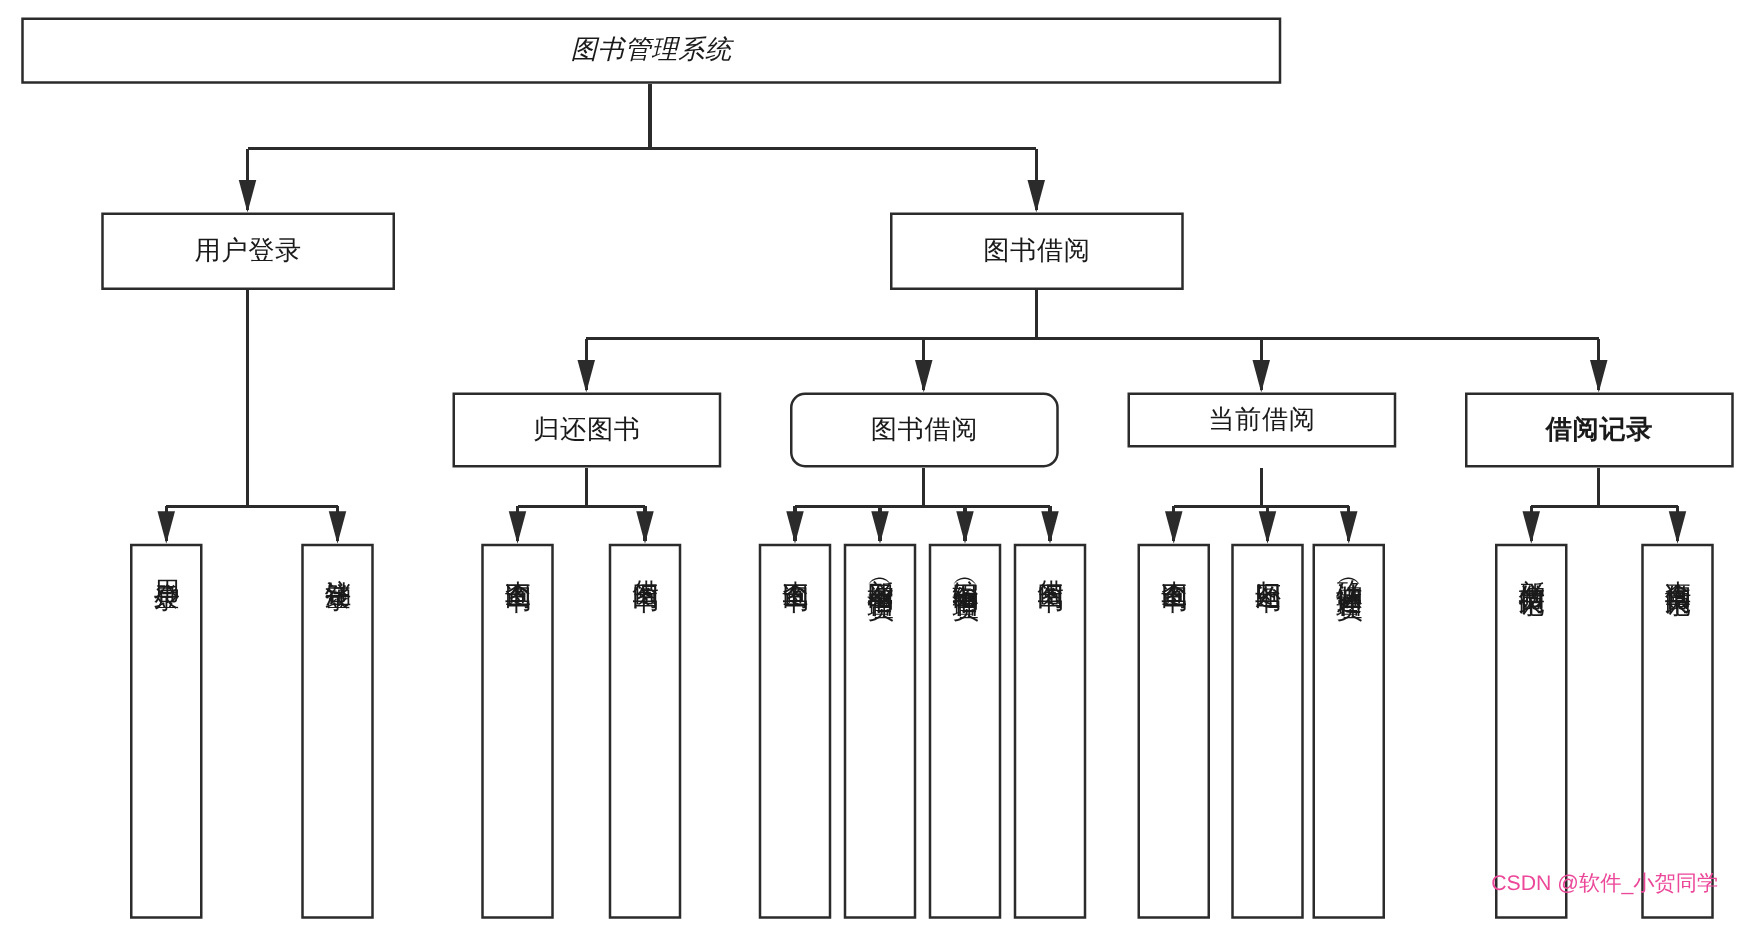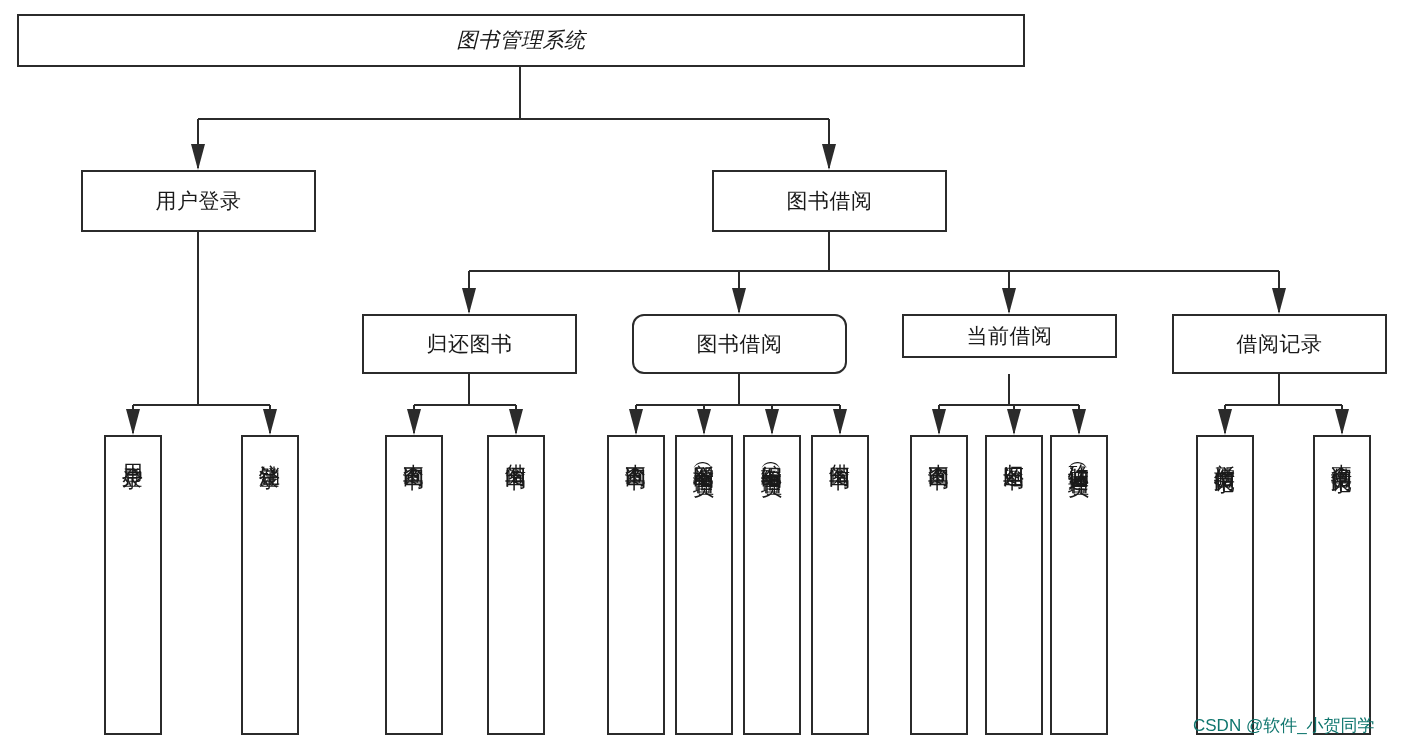--- a/index.html
+++ b/index.html
@@ -135,21 +135,21 @@
       </div>
       <div class="node horizontal" style="left: 362px; top: 314px; width: 215px; height: 60px; border-color: rgb(43, 43, 43);">
         <span class="node-label">归还图书</span>
       </div>
       <div class="node horizontal" style="left: 632px; top: 314px; width: 215px; height: 60px; border-color: rgb(43, 43, 43); border-radius: 12px;">
         <span class="node-label">图书借阅</span>
       </div>
       <div class="node horizontal" style="left: 902px; top: 314px; width: 215px; height: 44px; border-color: rgb(43, 43, 43);">
         <span class="node-label">当前借阅</span>
       </div>
-      <div class="node horizontal" style="left: 1172px; top: 314px; width: 215px; height: 60px; border-color: rgb(43, 43, 43);">
+      <div class="node horizontal" style="left: 1172px; top: 314px; width: 215px; height: 60px; border-color: rgb(43, 43, 43); font-weight: bold;">
         <span class="node-label">借阅记录</span>
       </div>
       <div class="node vertical" style="left: 104px; top: 435px; width: 58px; height: 300px; border-color: rgb(43, 43, 43);">
         <span class="node-label">用户登录</span>
       </div>
       <div class="node vertical" style="left: 241px; top: 435px; width: 58px; height: 300px; border-color: rgb(43, 43, 43);">
         <span class="node-label">注销登录</span>
       </div>
       <div class="node vertical" style="left: 385px; top: 435px; width: 58px; height: 300px; border-color: rgb(43, 43, 43);">
         <span class="node-label">查询图书</span>
@@ -178,14 +178,14 @@
       <div class="node vertical" style="left: 1050px; top: 435px; width: 58px; height: 300px; border-color: rgb(43, 43, 43);">
         <span class="node-label">确认归还（管理员）</span>
       </div>
       <div class="node vertical" style="left: 1196px; top: 435px; width: 58px; height: 300px; border-color: rgb(43, 43, 43);">
         <span class="node-label">新增借阅记录</span>
       </div>
       <div class="node vertical" style="left: 1313px; top: 435px; width: 58px; height: 300px; border-color: rgb(43, 43, 43);">
         <span class="node-label">查询借阅记录</span>
       </div>
     </div>
-  <div class="watermark" style="left: 1193px; top: 714px; color: #0f766e;">CSDN @软件_小贺同学</div>
+  <div class="watermark" style="left: 1193px; top: 695px; color: #ec4899;">CSDN @软件_小贺同学</div>
 </div>
 
 </body></html>

